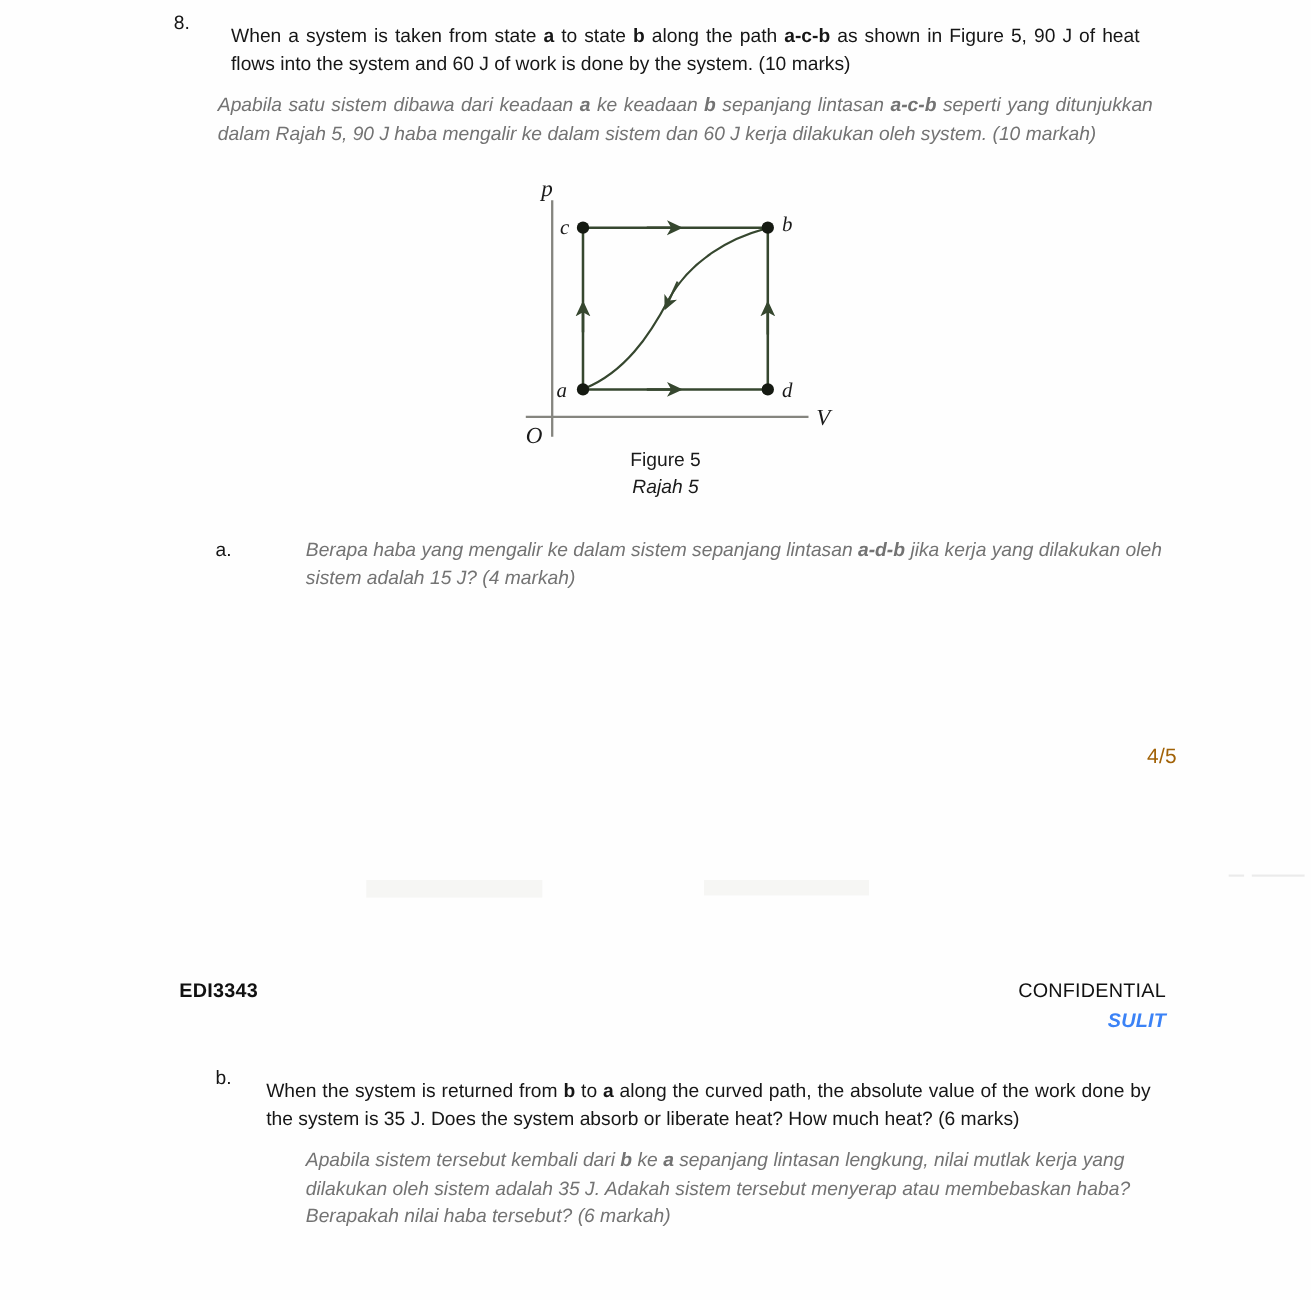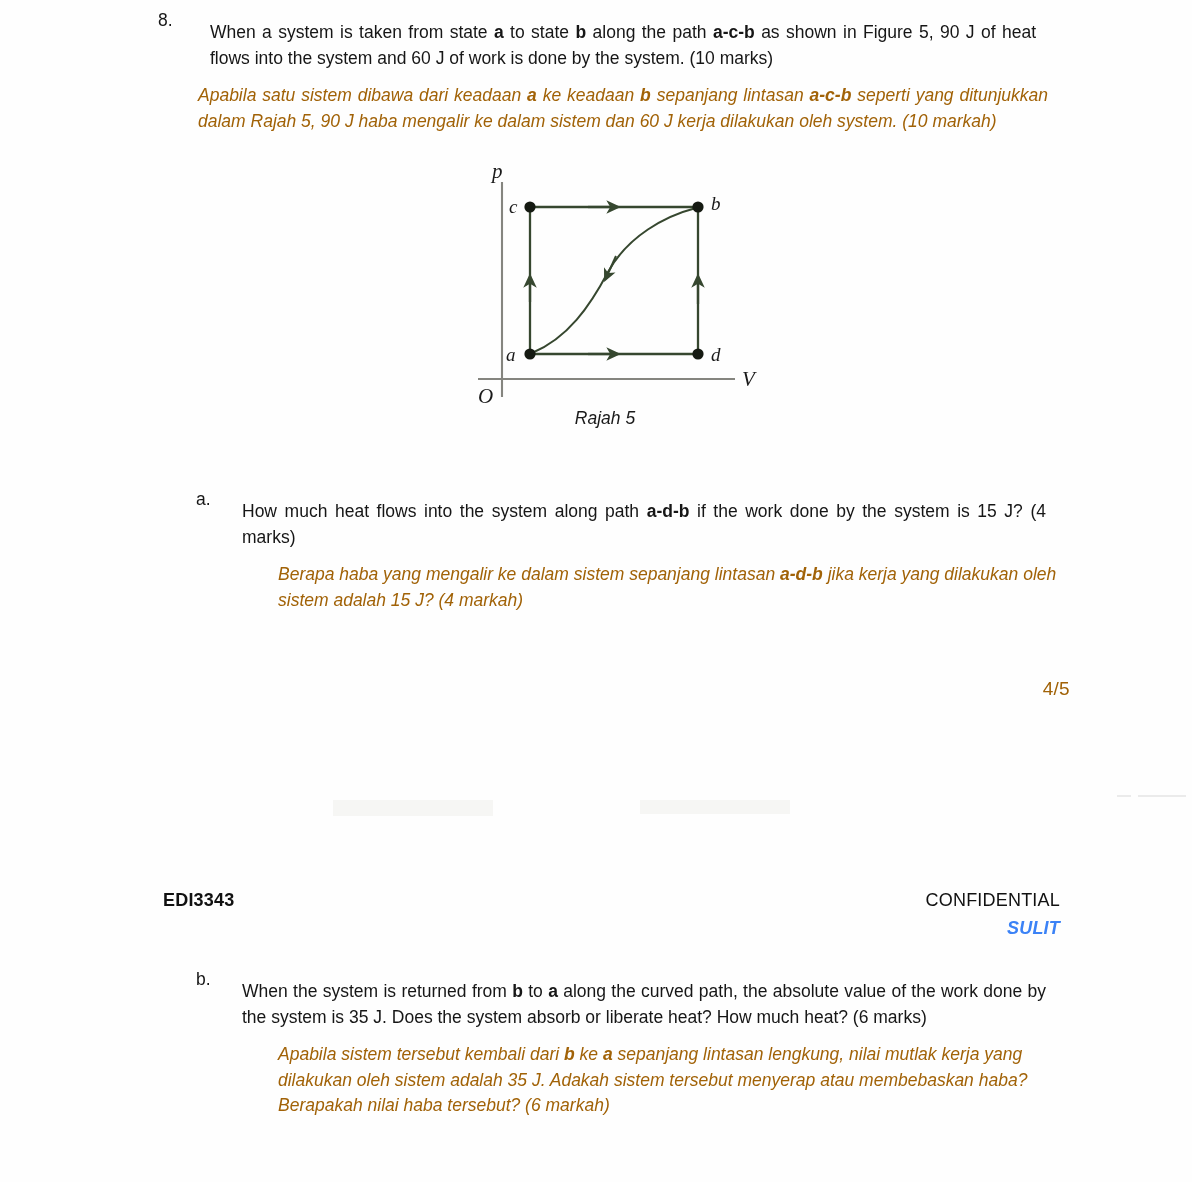--- a/index.html
+++ b/index.html
@@ -47,21 +47,21 @@
   .para-en {
     font-size: 17.5px;
     line-height: 25.5px;
     color: #161616;
     text-align: justify;
     margin: 12px;
   }
   .para-ms {
     font-size: 17.5px;
     line-height: 25.5px;
-    color: #a16207;
+    color: #737373;
     font-style: italic;
     text-align: justify;
     margin: 0;
   }
   .para-ms.nojust { text-align: left; margin-left: 48px; }
   b { font-weight: 700; }
 
   
   .figure-wrap {
     position: absolute;
@@ -239,28 +239,28 @@
         <text x="38" y="251" font-size="21">O</text>
         <text x="69" y="61" font-size="19">c</text>
         <text x="271" y="58" font-size="19">b</text>
         <text x="66" y="209" font-size="19">a</text>
         <text x="271" y="209" font-size="19">d</text>
       </g>
     </svg>
   </div>
 
   <div class="fig-caption">
+    <div class="cap-en">Figure 5</div>
     <div class="cap-ms">Rajah 5</div>
   </div>
 
   <div class="sub-block" id="sub-a">
     <div class="sub-row">
       <div class="sub-letter">a.</div>
       <div class="sub-body">
-        <p class="para-en">How much heat flows into the system along path <b>a-d-b</b> if the work done by the system is 15 J? (4 marks)</p>
         <p class="para-ms nojust"><i>Berapa haba yang mengalir ke dalam sistem sepanjang lintasan <b>a-d-b</b> jika kerja yang dilakukan oleh sistem adalah 15 J? (4 markah)</i></p>
       </div>
     </div>
   </div>
 
   <div class="page-number">4/5</div>
 
   <div class="smudge" id="smudge-1"></div>
   <div class="smudge" id="smudge-2"></div>
   <div class="artifact" id="artifact-1"></div>

